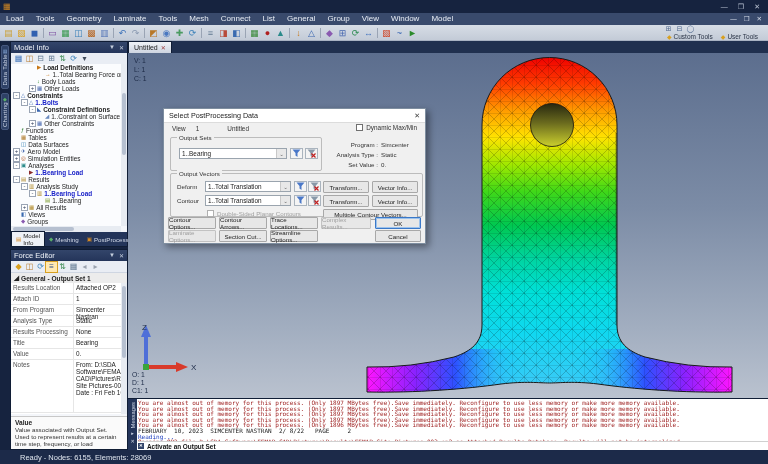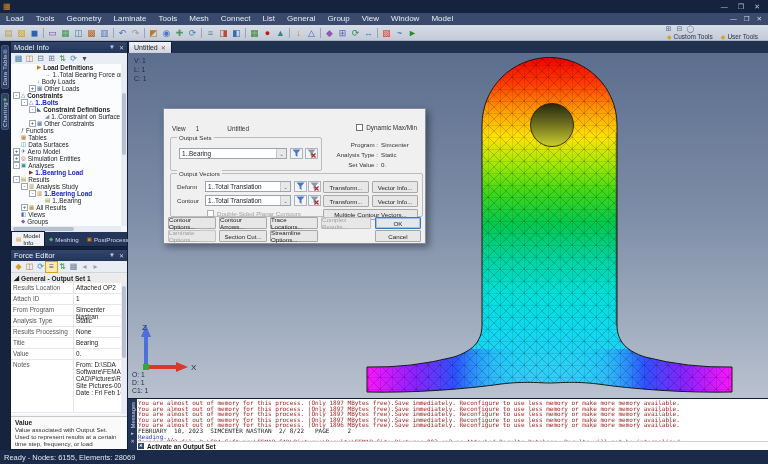--- a/index.html
+++ b/index.html
@@ -96,21 +96,21 @@
   #msg-vtab .vlabel{writing-mode:vertical-rl;transform:rotate(180deg);font-size:5.8px;color:#cfd8e8;margin-top:3px;}
   #msg-vtab .mbtn{font-size:5px;color:#cfd8e8;margin-top:2px;}
   #msg-lines{position:absolute;left:10px;right:0;top:1px;bottom:8px;overflow:hidden;
              font-family:"DejaVu Sans Mono",monospace;font-size:6px;line-height:5.6px;white-space:pre;}
   .ml.warn{color:#9c1c1c;} .ml.info{color:#1a1a1a;} .ml.cmd{color:#2040c0;} .ml.open{color:#9c1c1c;}
   #msg-prompt{position:absolute;left:10px;right:0;bottom:0;height:8px;border-top:1px solid #d0d0d0;
               display:flex;align-items:center;gap:3px;font-size:6.4px;font-weight:bold;color:#111;}
   #msg-prompt .pic{width:6px;height:6px;background:#33456a;color:#fff;font-size:4.5px;line-height:6px;text-align:center;}
   
   #statusbar{position:absolute;left:0;top:450px;width:768px;height:14px;background:#1c2a49;
-             color:#dfe5ee;font-size:7.5px;display:flex;align-items:center;padding-left:4px;box-sizing:border-box;}
+             color:#dfe5ee;font-size:7.5px;display:flex;align-items:center;padding-left:20px;box-sizing:border-box;}
   
   #dialog{position:absolute;left:163px;top:108px;width:263px;height:136px;background:#f0f0f0;
           border:1px solid #7e8ea0;box-shadow:3px 3px 7px rgba(0,0,0,.4);box-sizing:border-box;}
   #dlg-title{height:13px;background:#fff;border-bottom:1px solid #dcdcdc;display:flex;align-items:center;
              font-size:7.2px;color:#222;padding:0 5px;}
   #dlg-close{margin-left:auto;font-size:7px;color:#444;}
   #dlg-view-row{position:absolute;left:8px;top:16px;display:flex;gap:0;font-size:6.4px;color:#333;}
   #dlg-view-row .vn{margin-left:10px;} #dlg-view-row .vt{margin-left:28px;}
   #dlg-dyn{position:absolute;right:8px;top:15px;display:flex;align-items:center;gap:3px;font-size:6.4px;color:#333;}
   .cb{width:7px;height:7px;border:1px solid #707070;background:#fff;box-sizing:border-box;flex:none;}
@@ -564,20 +564,24 @@
       <span class="pic">✕</span>
       <span>Activate an Output Set</span>
     </div>
   </div>
 
   <div id="statusbar">
     <span>Ready - Nodes: 6155,  Elements: 28069</span>
   </div>
 
   <div id="dialog">
+    <div id="dlg-title">
+      <span>Select PostProcessing Data</span>
+      <span id="dlg-close">✕</span>
+    </div>
 
     <div id="dlg-view-row">
       <span>View</span>
       <span class="vn">1</span>
       <span class="vt">Untitled</span>
     </div>
     <div id="dlg-dyn">
       <span class="cb"></span>
       <span>Dynamic Max/Min</span>
     </div>

